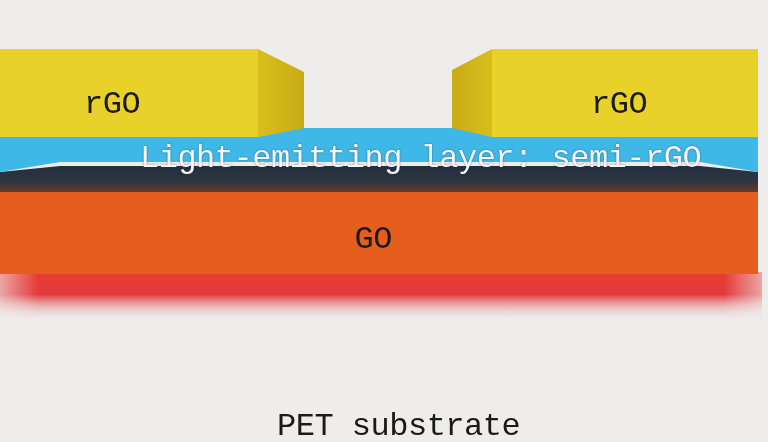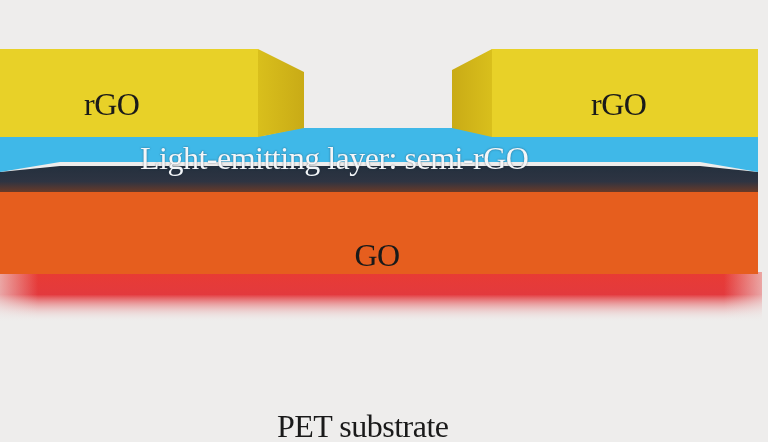--- a/index.html
+++ b/index.html
@@ -2,21 +2,21 @@
 <html><head>
   <meta charset="utf-8">
   <style>
     html, body { margin: 0; padding: 0; }
     body {
       width: 768px; height: 442px; overflow: hidden; position: relative;
       background: #eeedec;
       font-family: "Liberation Sans", sans-serif;
     }
     .stage { position: absolute; left: 0; top: 0; width: 768px; height: 442px; }
-    .lbl { position: absolute; font-family: Liberation Serif, serif; white-space: nowrap; letter-spacing: -0.5px; }
+    .lbl { position: absolute; font-family: Liberation Mono, monospace; white-space: nowrap; letter-spacing: -0.5px; }
     .lbl-dark { color: #1a1a1a; }
     .lbl-light { color: #f4f6f8; text-shadow: 0 0 2px rgba(20,40,60,0.6); }
   </style>
 </head>
 <body>
 
 <svg class="stage" width="768" height="442" viewBox="0 0 768 442" xmlns="http://www.w3.org/2000/svg">
   <defs>
     <linearGradient id="glowGrad" x1="0" y1="0" x2="0" y2="1">
       <stop offset="0" stop-color="#e8322a" stop-opacity="0.95"></stop>
@@ -58,14 +58,14 @@
   <rect x="0" y="49" width="258" height="88" fill="#e8d128"></rect>
   <path d="M258,49 L304,72 L304,128 L258,137 Z" fill="url(#rgoSideL)"></path>
 
   <rect x="492" y="49" width="266" height="88" fill="#e8d128"></rect>
   <path d="M492,49 L452,70 L452,128 L492,137 Z" fill="url(#rgoSideR)"></path>
 </svg>
 
 <div class="lbl lbl-dark" style="left:84px; top:86px; font-size:32px;">rGO</div>
 <div class="lbl lbl-dark" style="left:591px; top:86px; font-size:32px;">rGO</div>
 <div class="lbl lbl-light" style="left:140px; top:140px; font-size:32px;text-align:center;">Light-emitting layer: semi-rGO</div>
-<div class="lbl lbl-dark" style="left: 354.5px; top: 237px; font-size: 32px;">GO</div>
+<div class="lbl lbl-dark" style="left: 354.5px; top: 221px; font-size: 32px;">GO</div>
 <div class="lbl lbl-dark" style="left: 277px; top: 380px; font-size: 32px; margin-top: 28px;">PET substrate</div>
 
 </body></html>

